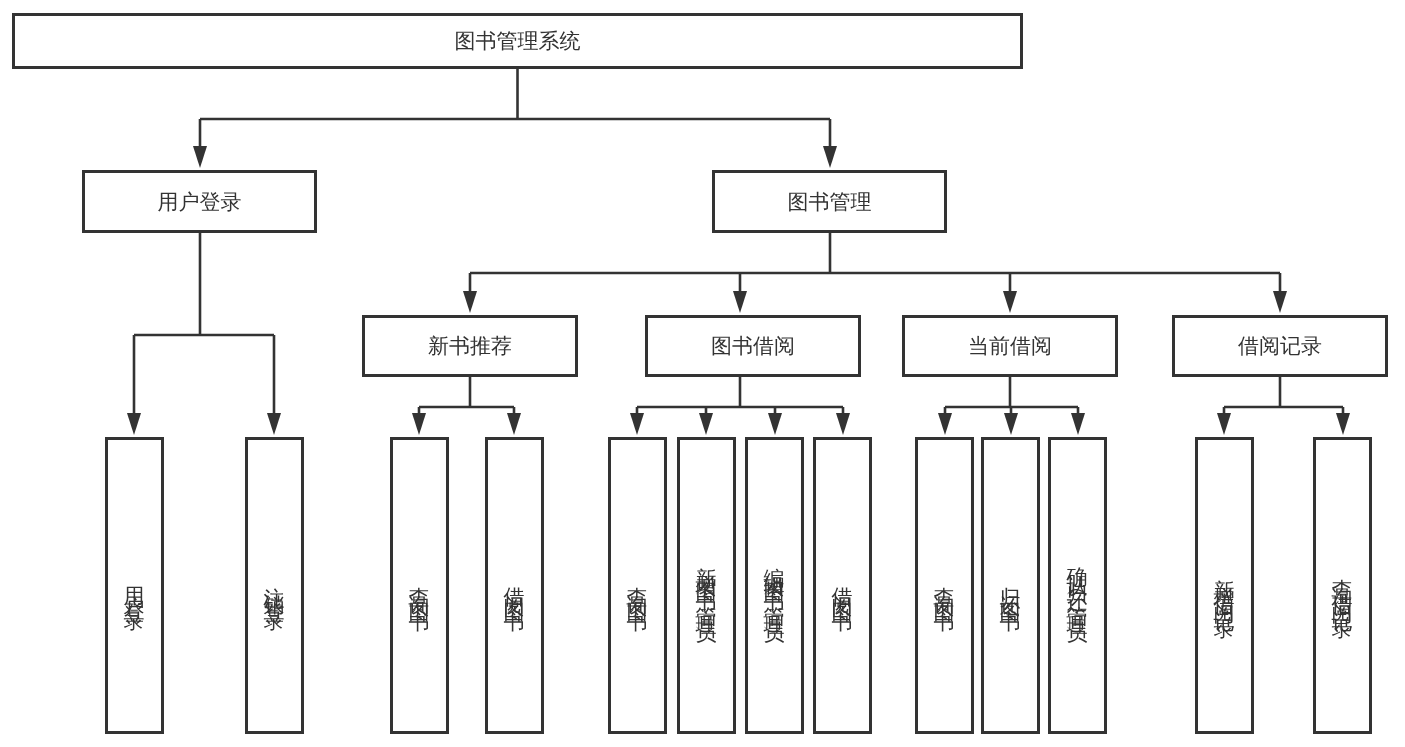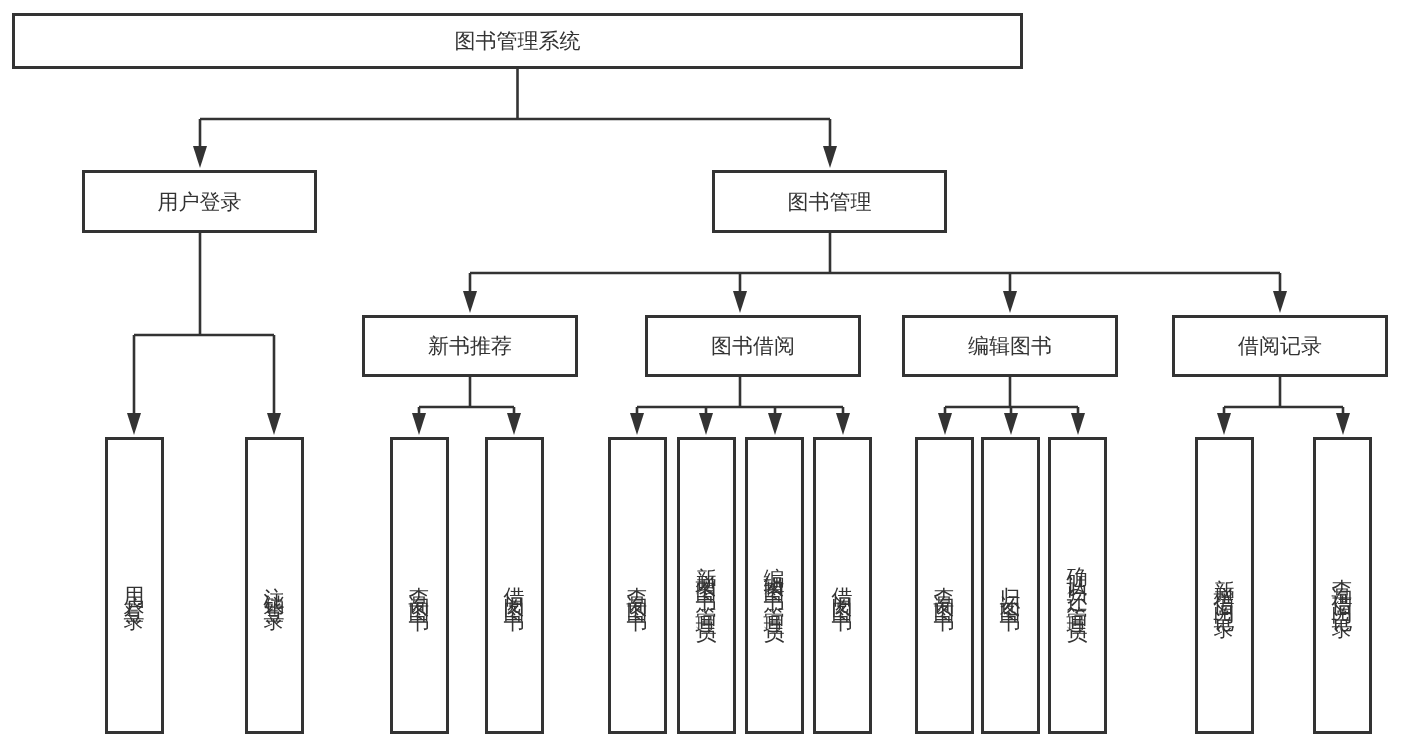--- a/index.html
+++ b/index.html
@@ -144,21 +144,21 @@
     </g>
   </svg>
 
   <div class="node root" style="left:12px; top:13px; width:1011px; height:56px;">图书管理系统</div>
 
   <div class="node lvl" style="left:82px; top:170px; width:235px; height:63px;">用户登录</div>
   <div class="node lvl" style="left:362px; top:315px; width:216px; height:62px;">新书推荐</div>
 
   <div class="node lvl" style="left:712px; top:170px; width:235px; height:63px;">图书管理</div>
   <div class="node lvl" style="left:632px; top:315px; width:216px; height:62px;margin-left:13px;">图书借阅</div>
-  <div class="node lvl" style="left:902px; top:315px; width:216px; height:62px;">编辑图书</div>
+  <div class="node lvl" style="left:902px; top:315px; width:216px; height:62px;">当前借阅</div>
   <div class="node lvl" style="left:1172px; top:315px; width:216px; height:62px;">借阅记录</div>
 
   <div class="node leaf" style="left:105px; top:437px; width:59px; height:297px;">用户登录</div>
   <div class="node leaf" style="left:245px; top:437px; width:59px; height:297px;">注销登录</div>
 
   <div class="node leaf" style="left:390px; top:437px; width:59px; height:297px;">查询图书</div>
   <div class="node leaf" style="left:485px; top:437px; width:59px; height:297px;">借阅图书</div>
 
   <div class="node leaf" style="left:608px; top:437px; width:59px; height:297px;">查询图书</div>
   <div class="node leaf" style="left:677px; top:437px; width:59px; height:297px;">新增图书（管理员）</div>

